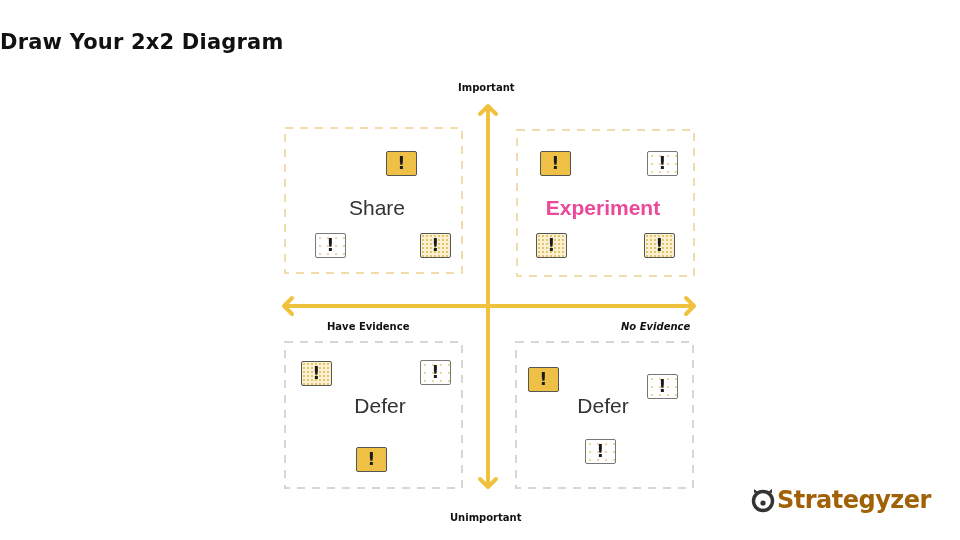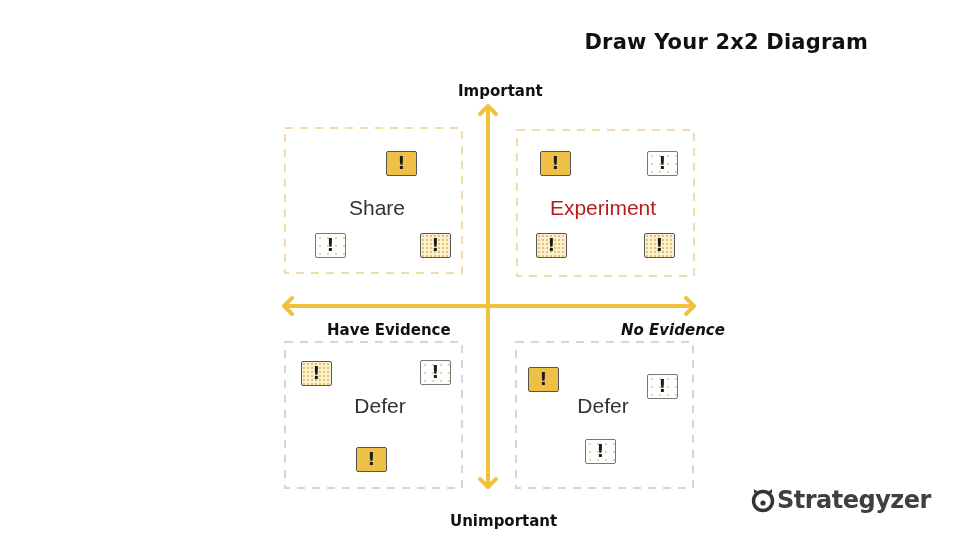--- a/index.html
+++ b/index.html
@@ -1,38 +1,38 @@
 <!DOCTYPE html>
 <html><head>
 <meta charset="utf-8">
 <style>
   html, body { margin: 0; padding: 0; }
   body {
     width: 960px; height: 540px; background: #ffffff; position: relative; overflow: hidden;
     font-family: "Liberation Sans", sans-serif; color: #222;
   }
   .title {
-    position: absolute; left: 0; width: 868px; top: 30px; text-align: right;
+    position: absolute; left: 0; width: 868px; top: 30px; text-align: left;
     font-family: "DejaVu Sans", sans-serif; font-weight: bold; font-size: 21px; color: #111;
     letter-spacing: 0.2px;
   }
   .axis-label {
     position: absolute; font-family: "DejaVu Sans", sans-serif; font-weight: bold;
-    font-size: 15px; color: #111; white-space: nowrap;
+    font-size: 10px; color: #111; white-space: nowrap;
   }
   .quad {
     position: absolute; box-sizing: border-box;
   }
   .quad svg.border { position: absolute; left: 0; top: 0; }
   .quad-label {
     position: absolute; font-size: 21px; color: #333; white-space: nowrap;
     transform: translateX(-50%);
     text-align: right;
   }
-  .quad-label.bold { font-weight: normal; color: #b91c1c; }
+  .quad-label.bold { font-weight: bold; color: #ec4899; }
   .card {
     position: absolute; width: 31px; height: 25px; box-sizing: border-box;
     border: 1.6px solid #555; border-radius: 2px;
     display: flex; align-items: center; justify-content: center;
   }
   .card.solid { background: #eec046; }
   .card.dotted {
     background-color: #fbf0cf;
     background-image: radial-gradient(#e2c36e 0.8px, transparent 1px);
     background-size: 4px 4px;
@@ -44,21 +44,21 @@
     border-color: #777;
   }
   .bang {
     font-family: "DejaVu Sans", sans-serif; font-weight: bold; font-size: 17px; color: #1a1a1a;
     line-height: 1;
   }
   .logo {
     position: absolute; left: 750px; top: 486px; display: flex; align-items: center;
   }
   .logo-text {
-    font-family: "DejaVu Sans", sans-serif; font-weight: bold; font-size: 24px; color: #404040;
+    font-family: "DejaVu Sans", sans-serif; font-weight: bold; font-size: 24px; color: #a16207;
     letter-spacing: -0.5px;
   }
   #axes { position: absolute; left: 0; top: 0; }
 </style>
 </head>
 <body>
 
 <div class="title">Draw Your 2x2 Diagram</div>
 
 <svg id="axes" width="960" height="540">

